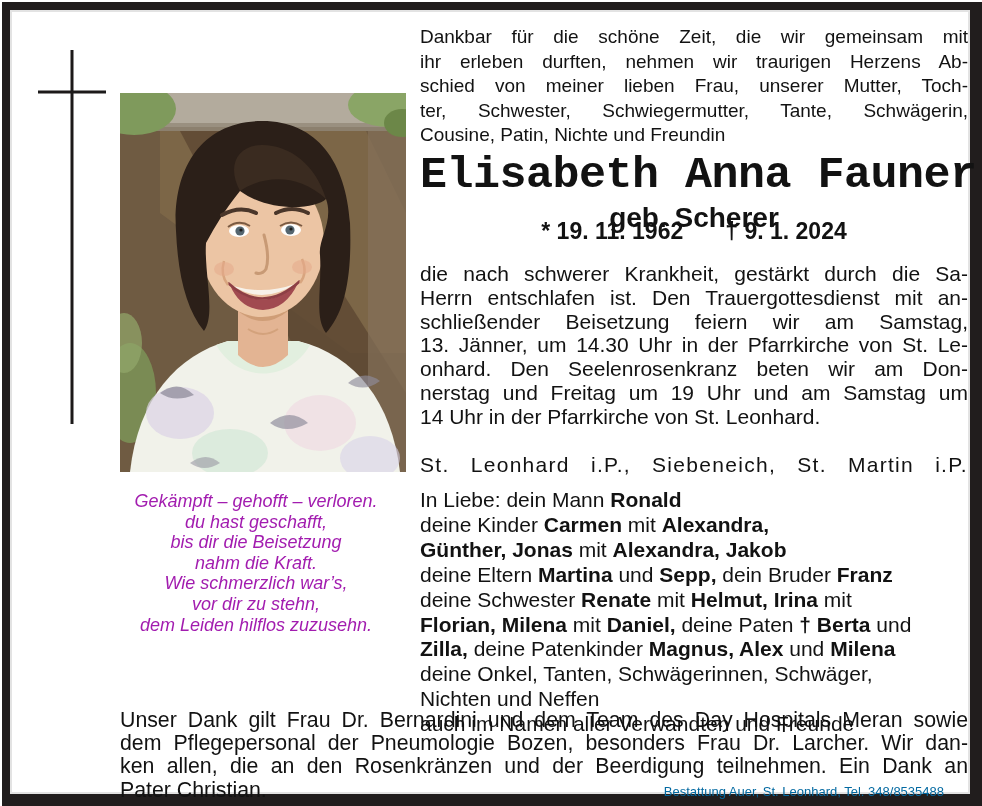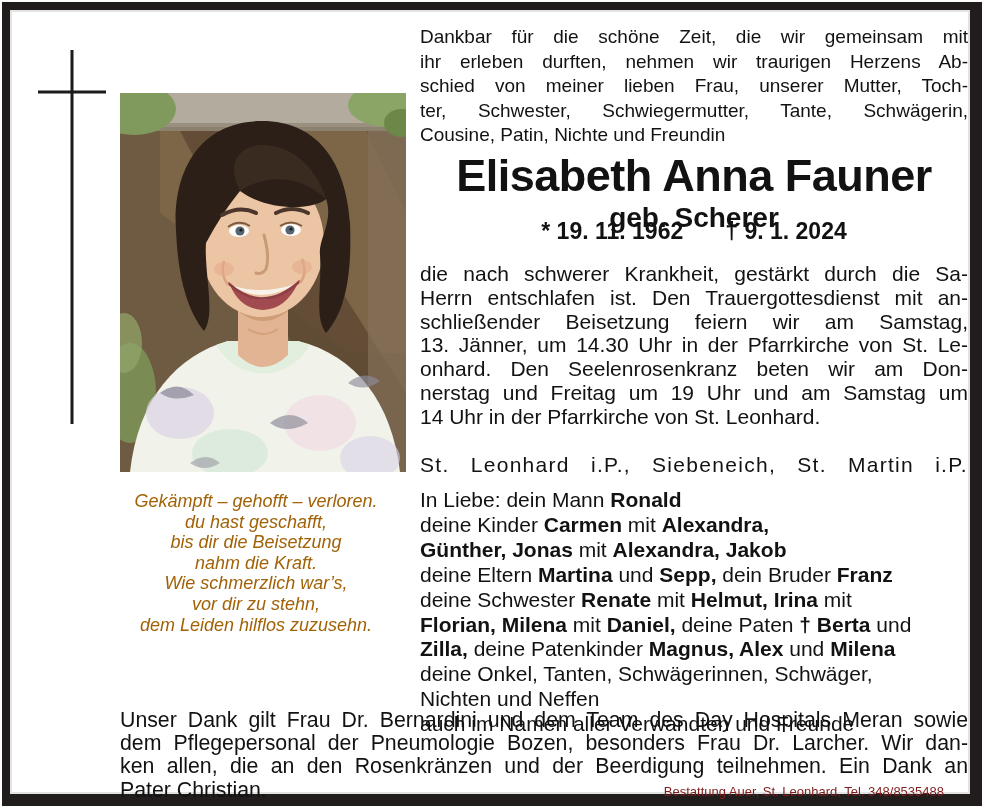--- a/index.html
+++ b/index.html
@@ -22,32 +22,32 @@
   
   .photo{
     position:absolute;left:110px;top:83px;width:286px;height:379px;
     overflow:hidden;background:#7a684f;
   }
   .photo svg{display:block;}
   
   .poem{
     position:absolute;left:96px;top:481px;width:300px;
     font-style:italic;font-size:18px;line-height:20.6px;
-    text-align:center;color:#a16207;
+    text-align:center;color:#a21caf;
   }
   
   .col{position:absolute;left:410px;top:15px;width:548px;}
   .opening{font-size:19px;line-height:24.6px;}
   .tline{display:block;}
   .just .tline{text-align:justify;text-align-last:justify;}
   .just .tline:last-child{text-align-last:left;}
   .name{
     position:absolute;left:410px;top:140px;width:548px;
     font-size:45px;font-weight:700;letter-spacing:-0.5px;
-    text-align:center;white-space:nowrap;line-height:52px;
+    text-align:left;white-space:nowrap;line-height:52px;font-family:Liberation Mono, monospace;
   }
   .maiden{
     position:absolute;left:410px;top:193px;width:548px;
     font-size:28px;font-weight:700;text-align:center;white-space:nowrap;line-height:30px;
   }
   .dates{
     position:absolute;left:410px;top:208px;width:548px;
     font-size:23px;font-weight:700;text-align:center;white-space:nowrap;line-height:26px;
   }
   .dates .gap{display:inline-block;width:42px;}
@@ -62,21 +62,21 @@
     font-size:21px;line-height:24.9px;margin-top:11px;
   }
   .family b{font-weight:700;}
   
   .thanks{
     position:absolute;left:110px;top:699px;width:848px;
     font-size:21.3px;line-height:23.2px;
   }
   .credit{
     position:absolute;right:26px;top:774px;
-    font-size:13px;line-height:15px;color:#7f1d1d;
+    font-size:13px;line-height:15px;color:#0369a1;
     white-space:nowrap;
   }
 </style>
 </head>
 <body>
 
 <div class="sheet">
 
   <div class="cross">
     <svg width="72" height="378" viewBox="0 0 72 378" aria-hidden="true">

